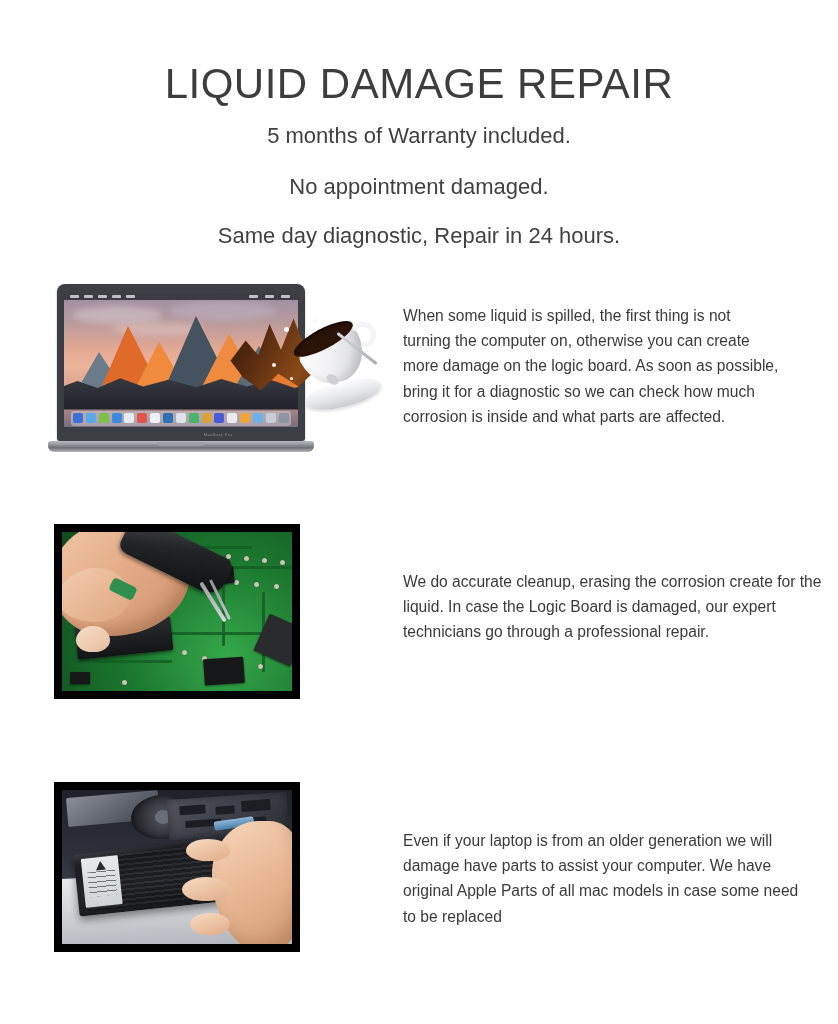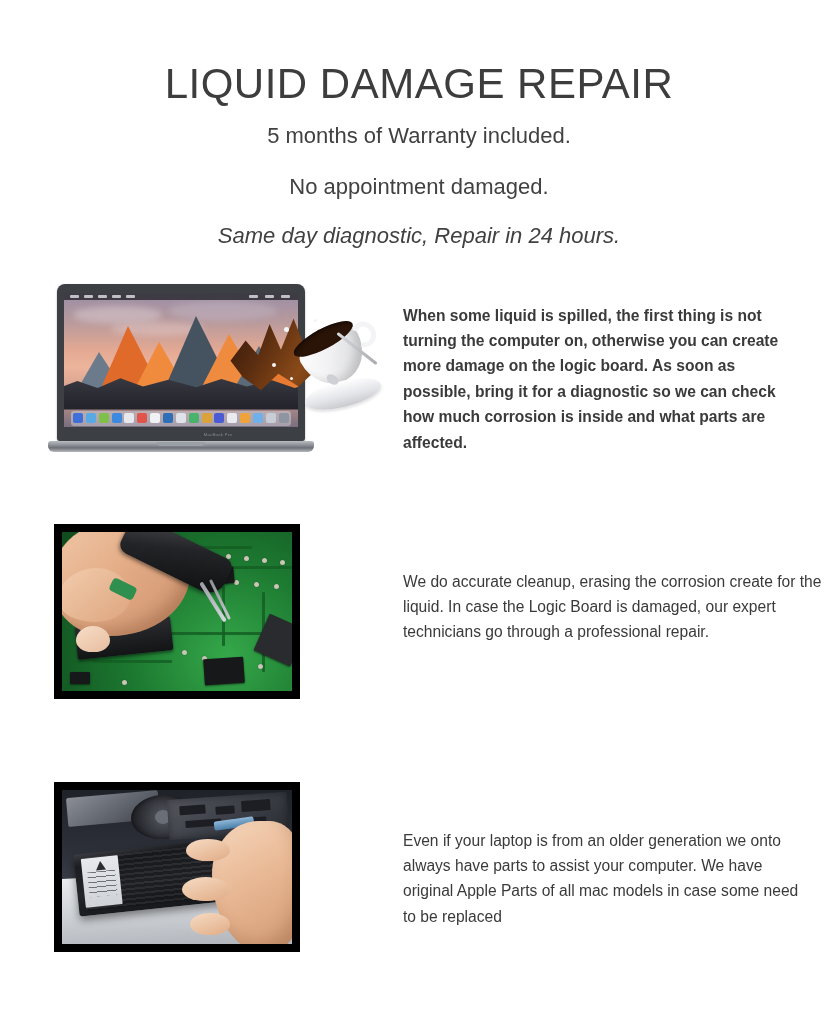--- a/index.html
+++ b/index.html
@@ -37,38 +37,38 @@
     width: 838px;
     text-align: center;
     font-size: 22px;
     font-weight: 400;
     color: #414141;
     line-height: 1.2;
     white-space: nowrap;
   }
   .subhead-1 { top: 101px; }
   .subhead-2 { top: 152px; }
-  .subhead-3 { top: 201px; font-style: italic; }
+  .subhead-3 { top: 201px; }
 
   
   .section { position: absolute; left: 0; width: 838px; }
   .sec-1 { top: 276px; height: 200px; }
   .sec-2 { top: 520px; height: 180px; }
   .sec-3 { top: 778px; height: 180px; }
 
   .body-text {
     position: absolute;
     left: 403px;
     width: 420px;
     font-size: 15.6px;
     line-height: 25.4px;
     color: #3a3a3a;
     font-weight: 400;
   }
-  .text-1 { top: 11px; width: 378px; font-weight: bold; }
+  .text-1 { top: 11px; width: 378px; }
   .text-2 { top: 33px; width: 420px; }
   .text-3 { top: 34px; width: 410px; }
 
   
   .framed {
     position: absolute;
     border: 8px solid #000000;
     background: #ffffff;
     overflow: hidden;
   }
@@ -664,14 +664,14 @@
       </div>
 
       <div class="hand3">
         <span class="finger3" style="left:-26px; top:18px; width:44px; height:22px;"></span>
         <span class="finger3" style="left:-30px; top:56px; width:48px; height:24px;"></span>
         <span class="finger3" style="left:-22px; top:92px; width:40px; height:22px;"></span>
       </div>
     </div>
   </div>
 
-  <p class="body-text text-3">Even if your laptop is from an older generation we onto always have parts to assist your computer. We have original Apple Parts of all mac models in case some need to be replaced</p>
+  <p class="body-text text-3">Even if your laptop is from an older generation we will damage have parts to assist your computer. We have original Apple Parts of all mac models in case some need to be replaced</p>
 </div>
 
 </body></html>

